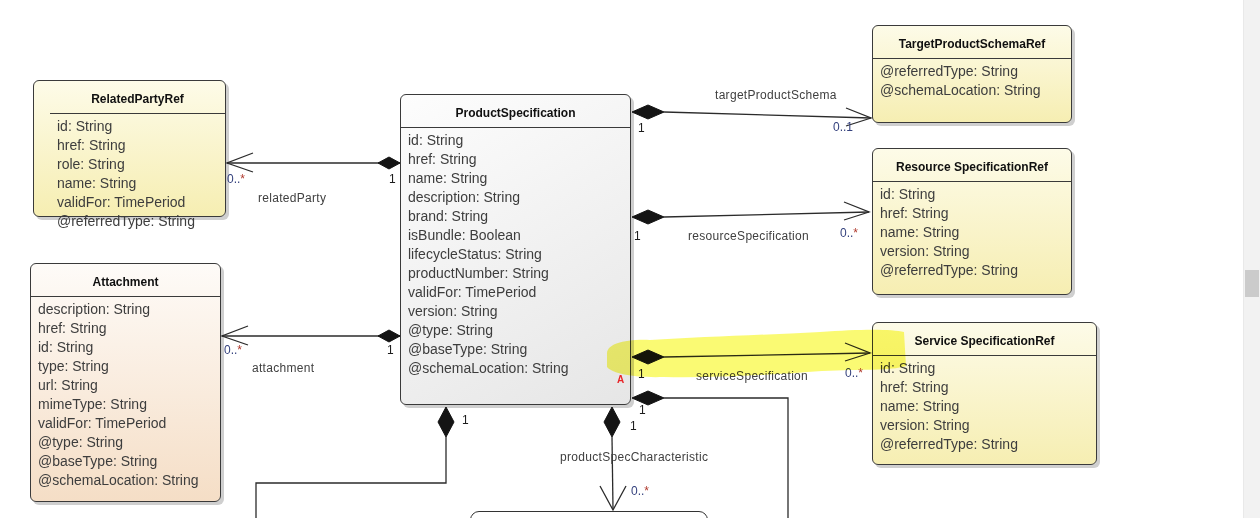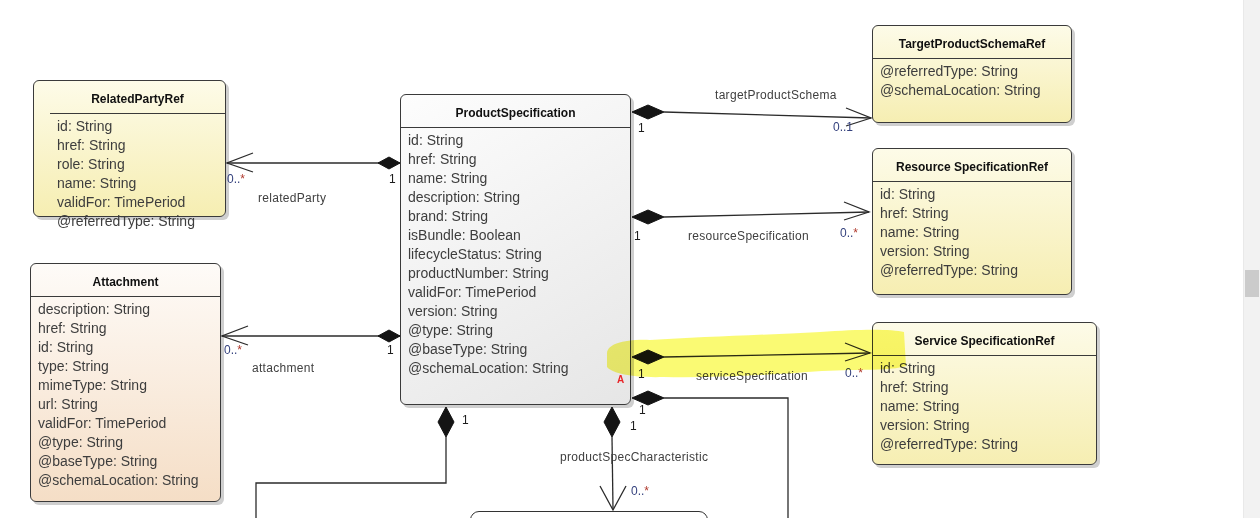--- a/index.html
+++ b/index.html
@@ -75,22 +75,22 @@
       </div>
   </div>
 
   <div class="uml-class fill-peach" id="c-attachment">
     <div class="uml-class-name">Attachment</div>
     <div class="uml-attrs">
         <div class="uml-attr">description: String</div>
         <div class="uml-attr">href: String</div>
         <div class="uml-attr">id: String</div>
         <div class="uml-attr">type: String</div>
+        <div class="uml-attr">url: String</div>
         <div class="uml-attr">mimeType: String</div>
-        <div class="uml-attr">url: String</div>
         <div class="uml-attr">validFor: TimePeriod</div>
         <div class="uml-attr">@type: String</div>
         <div class="uml-attr">@baseType: String</div>
         <div class="uml-attr">@schemaLocation: String</div>
       </div>
   </div>
 
   <div class="uml-class fill-gray" id="c-productspec">
     <div class="uml-class-name">ProductSpecification</div>
     <div class="uml-attrs">

